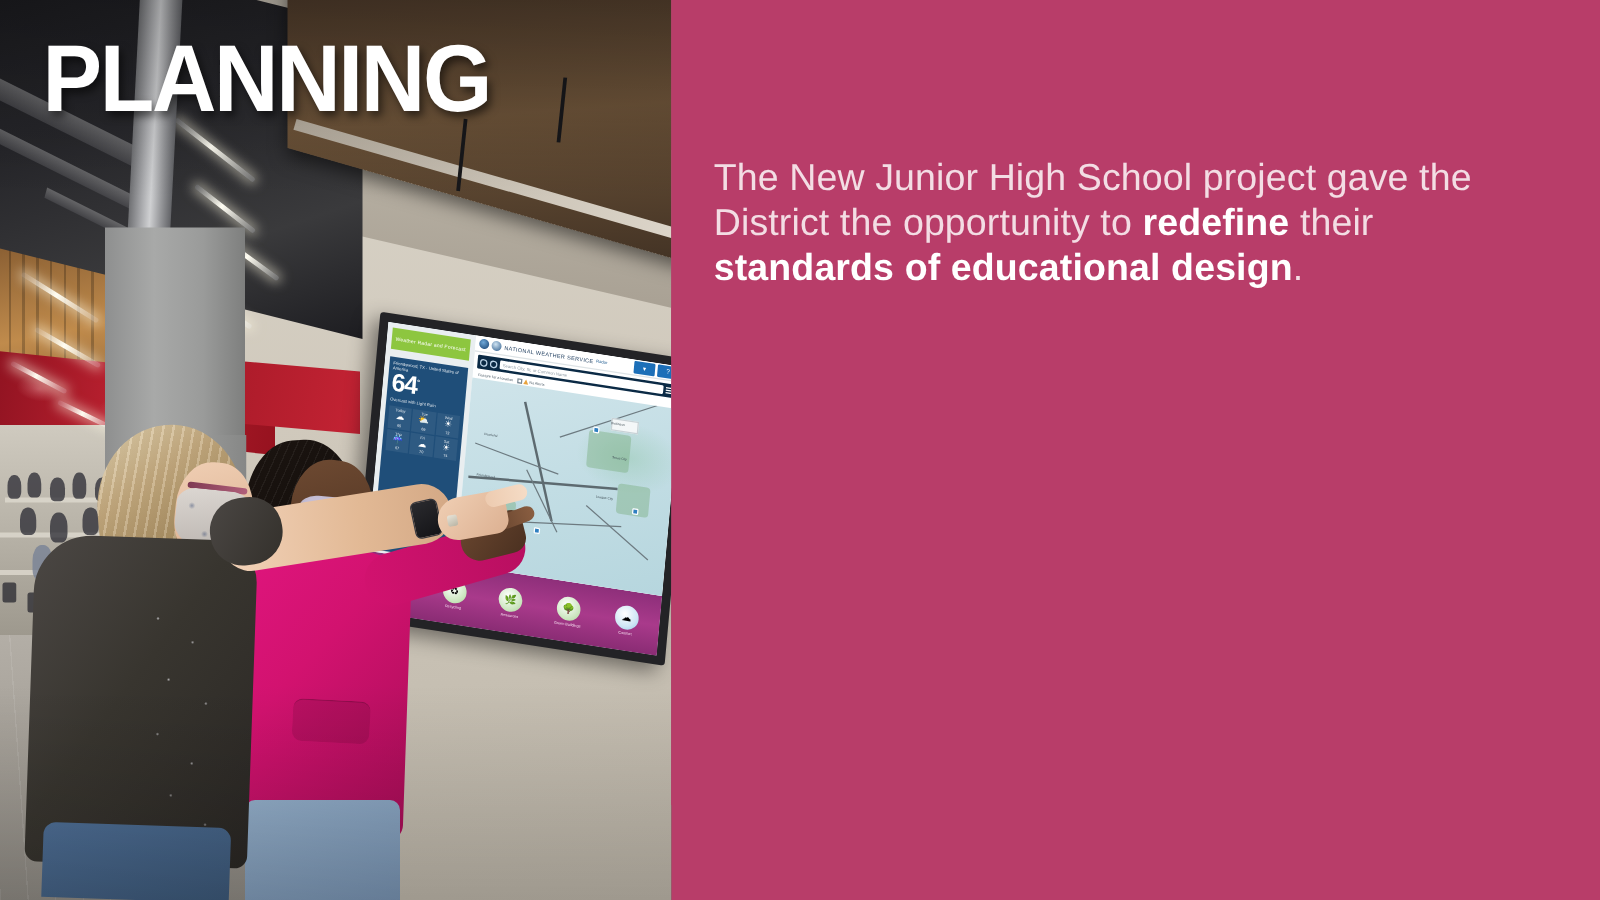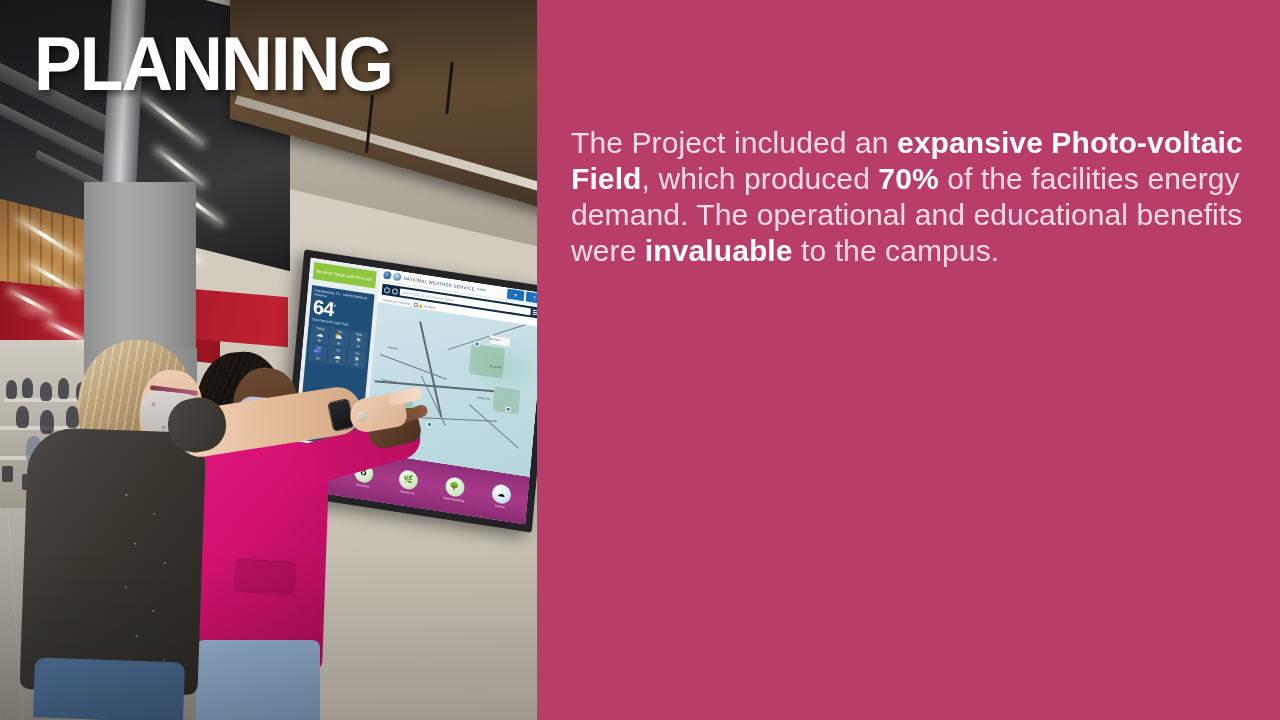--- a/index.html
+++ b/index.html
@@ -651,17 +651,17 @@
       </div>
 
       <div class="photo-grain"></div>
     </div>
 
     <div class="title">PLANNING</div>
   </div>
 
   <div class="panel">
     <div class="copy">
-      <p class="para"><span>The Project included an </span><b>expansive Photo-voltaic Field</b><span>, which produced </span><b>70%</b><span> of the facilities energy demand. The operational and educational benefits were </span><b>invaluable</b><span> to the campus.</span></p>
+      <p class="para"><span>The New Junior High School project gave the District the opportunity to </span><b>redefine</b><span> their </span><b>standards of educational design</b><span>.</span></p>
     </div>
   </div>
 
 </div>
 
 </body></html>

